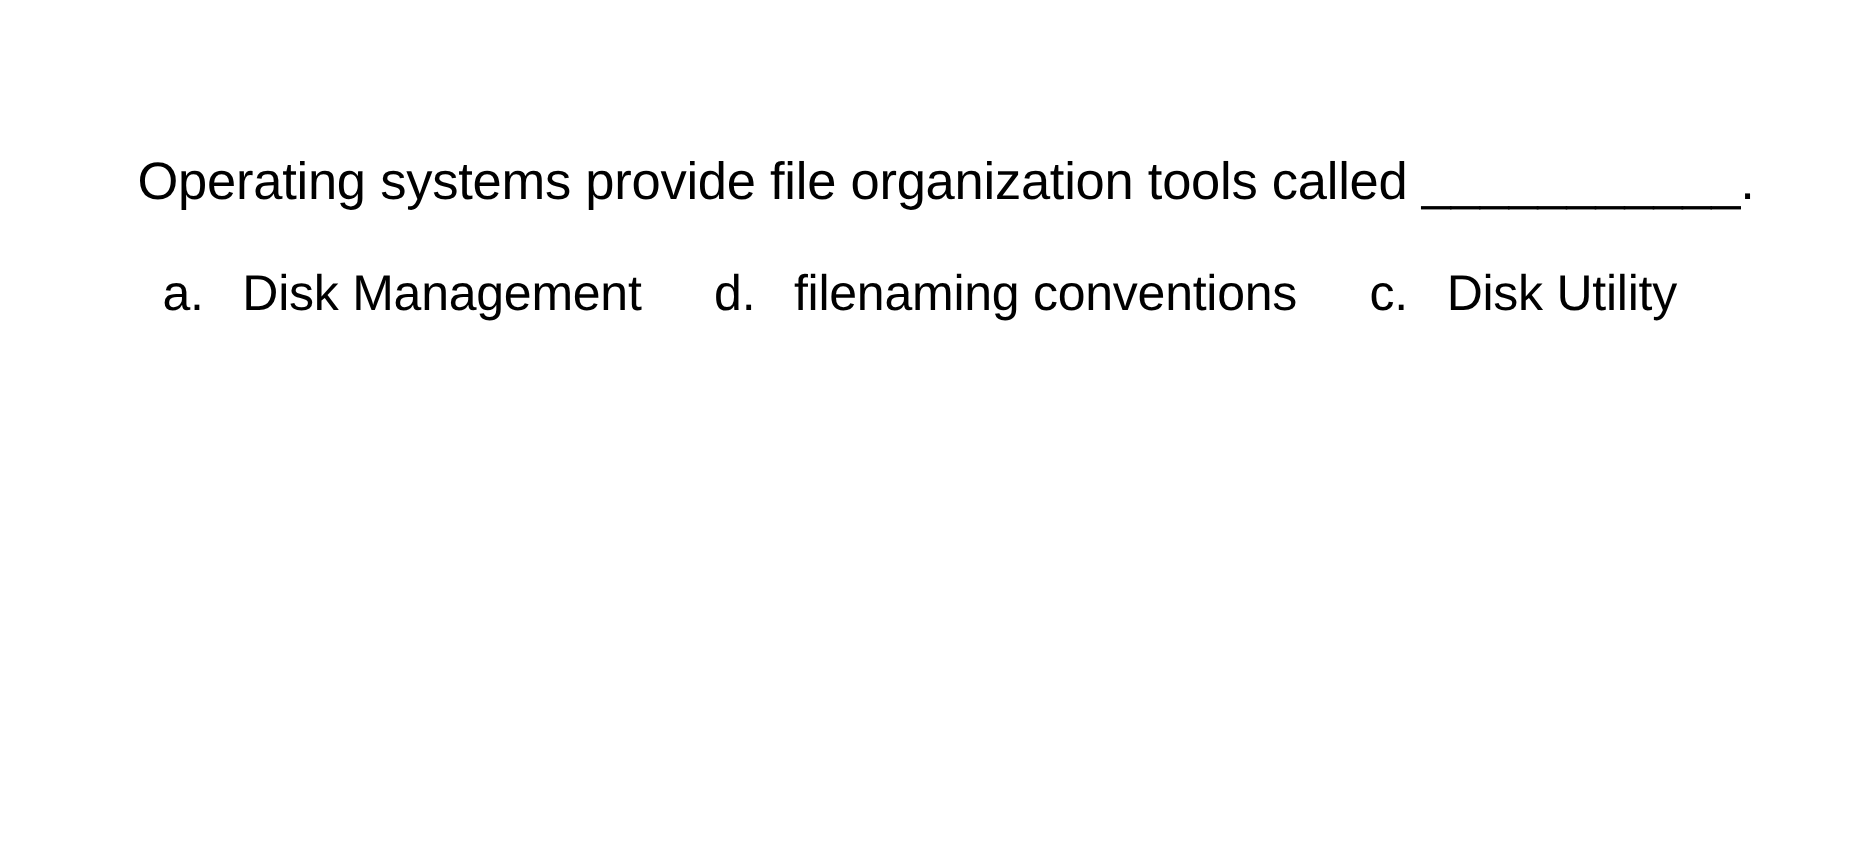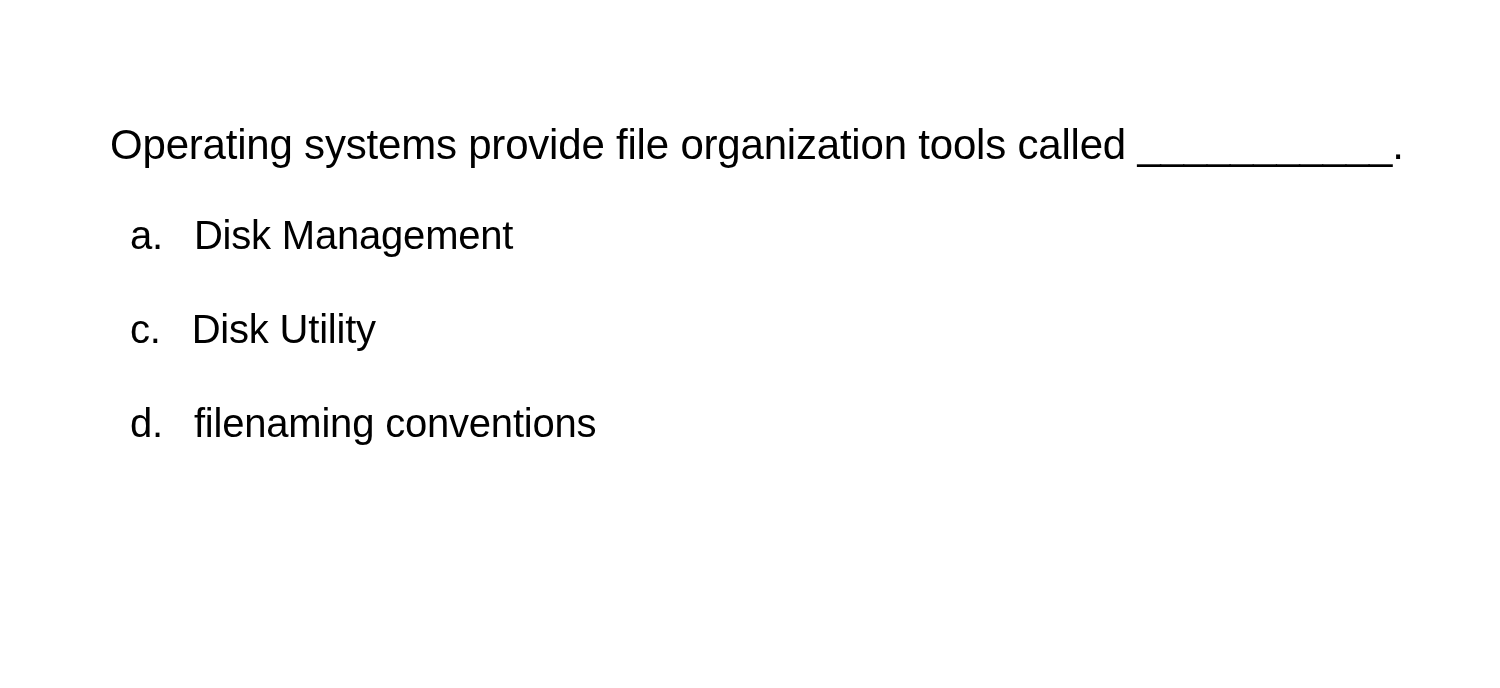--- a/index.html
+++ b/index.html
@@ -17,42 +17,41 @@
     }
     .question-text {
       font-size: 42px;
       line-height: 1.65;
       font-weight: 400;
       margin-bottom: 18px;
       letter-spacing: -0.2px;
     }
     .options {
       display: flex;
-      flex-direction: column;
       gap: 18px;
     }
     .option {
       font-size: 40px;
       line-height: 1.4;
       font-weight: 400;
       letter-spacing: -0.2px;
     }
   </style>
 </head>
 <body>
 
 <div class="question-container">
   <div class="question-text">Operating systems provide file organization tools called ___________.</div>
   <div class="options">
     <div class="option">
       <span>a.</span>
       <span>Disk Management</span>
     </div>
     <div class="option">
+      <span>d.</span>
+      <span>filenaming conventions</span>
+    </div>
+    <div class="option">
       <span>c.</span>
       <span>Disk Utility</span>
-    </div>
-    <div class="option">
-      <span>d.</span>
-      <span>filenaming conventions</span>
     </div>
   </div>
 </div>
 
 </body></html>

